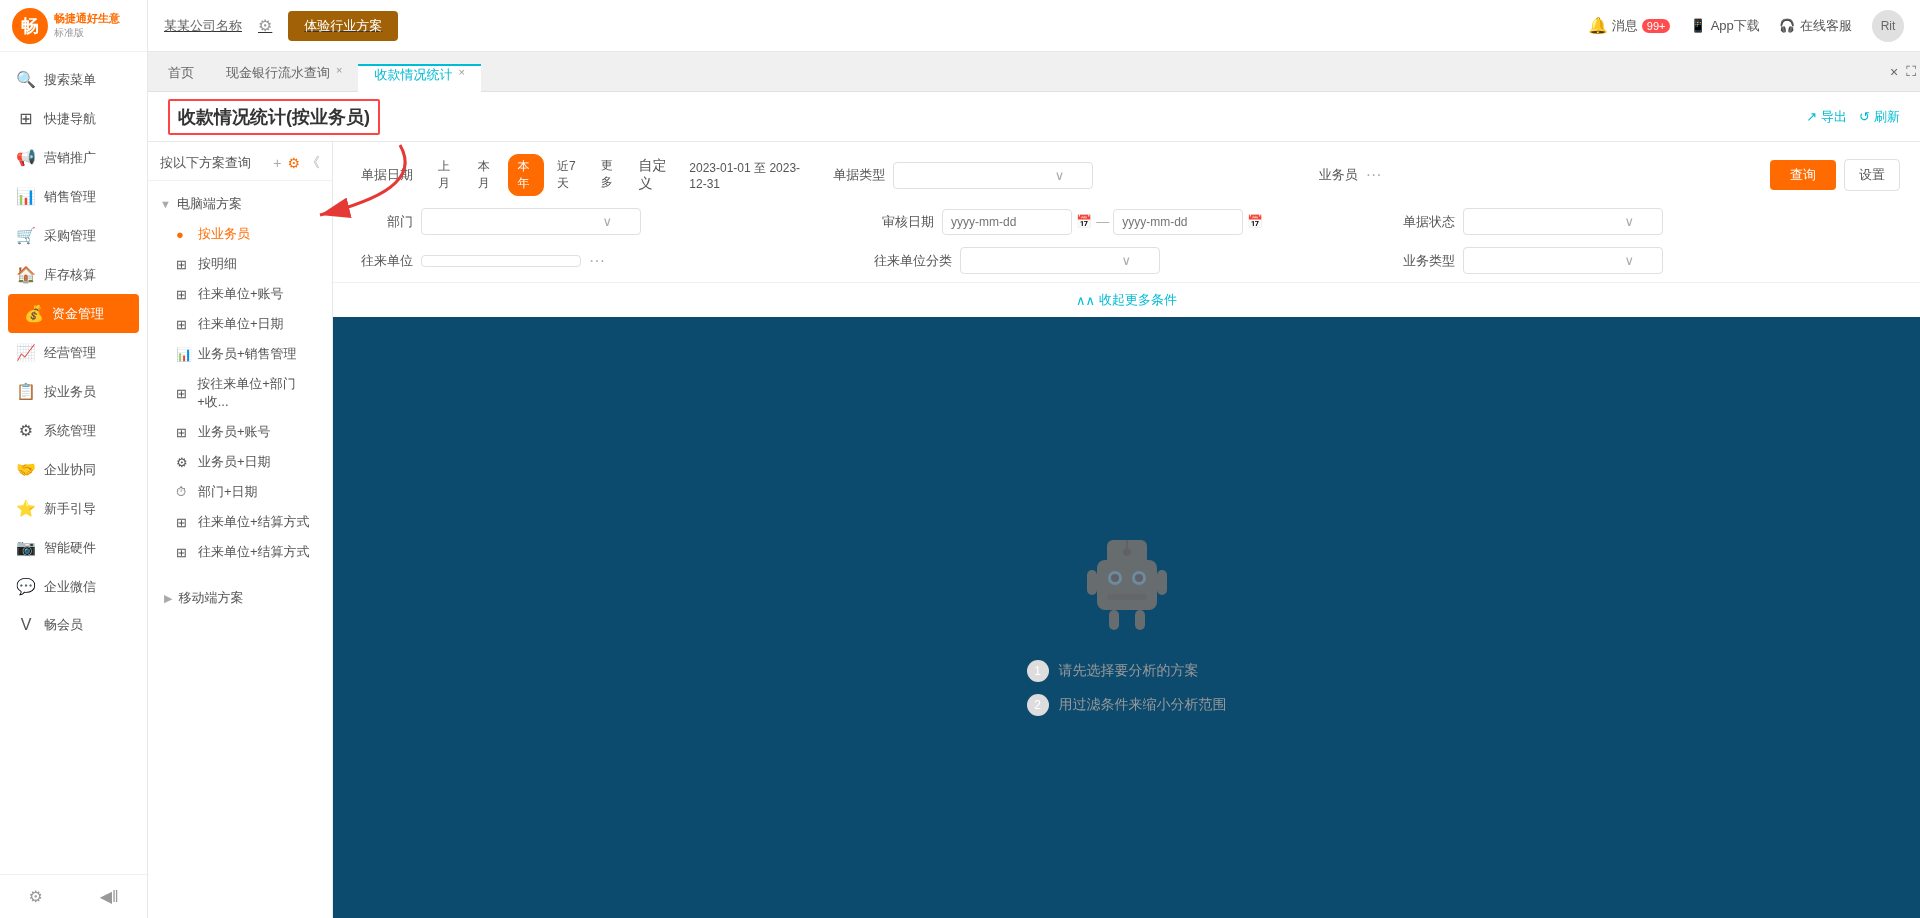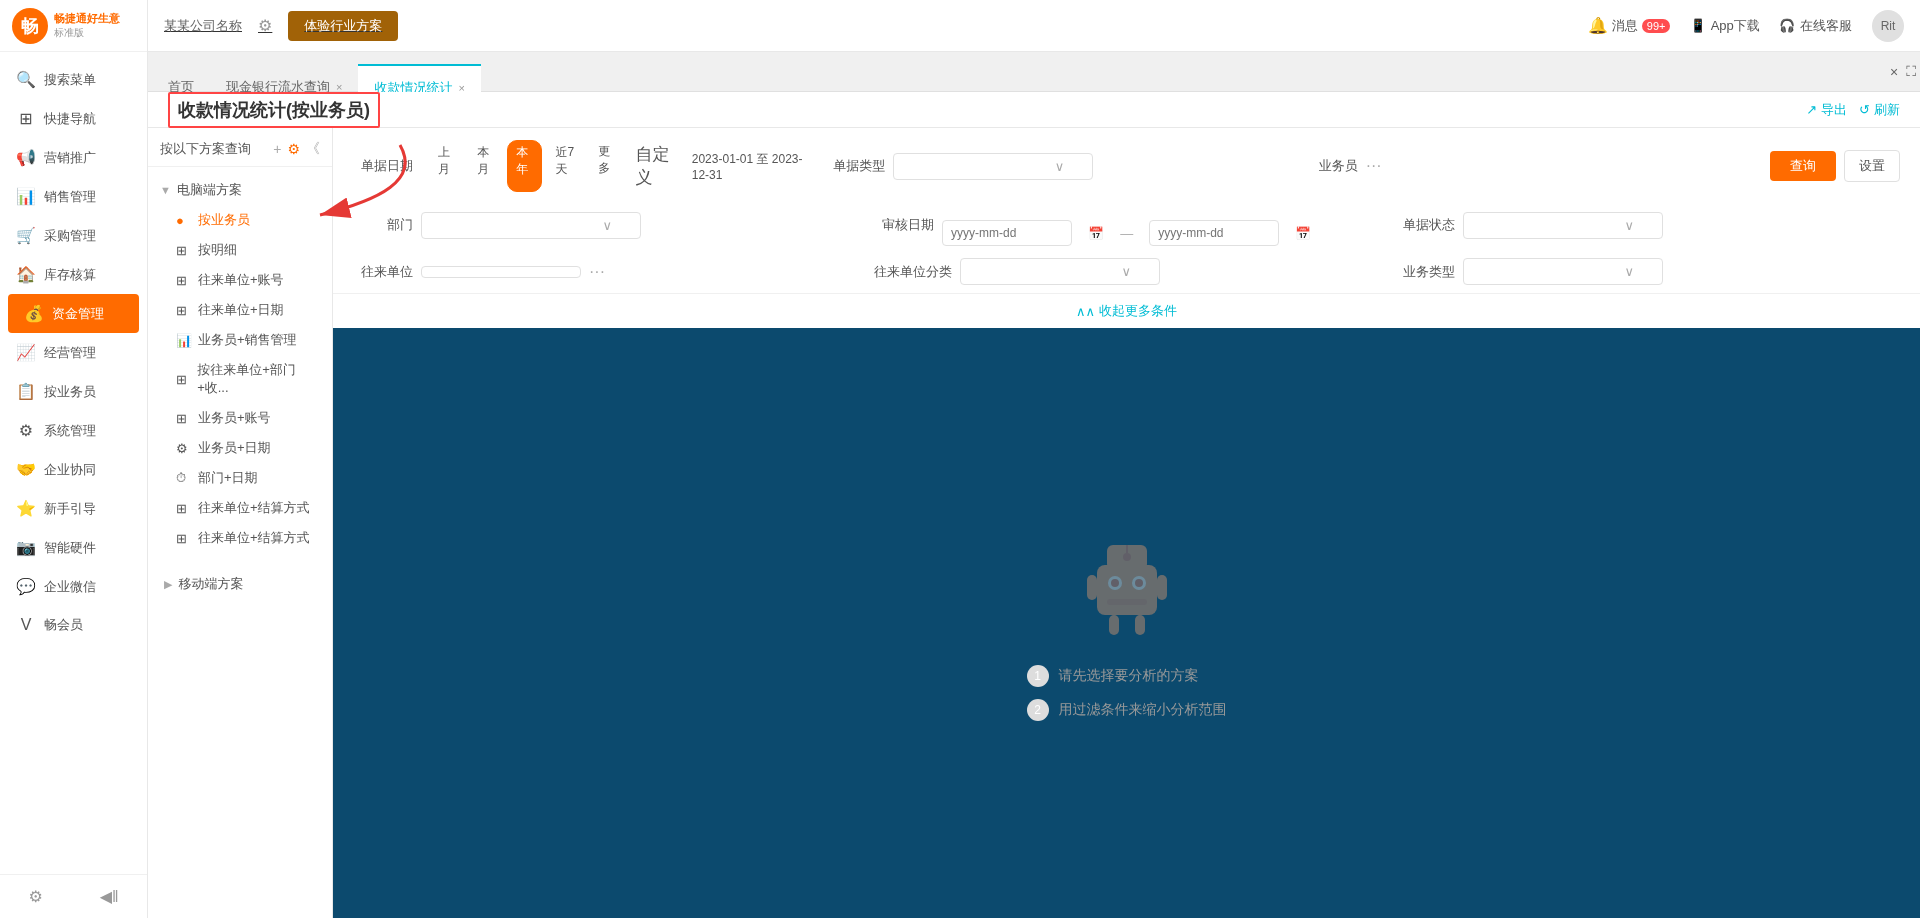--- a/index.html
+++ b/index.html
@@ -27,28 +27,28 @@
     .top-header { height: 52px; background: #fff; display: flex; align-items: center; justify-content: space-between; padding: 0 16px; border-bottom: 1px solid #e8e8e8; }
     .top-header-left { display: flex; align-items: center; gap: 16px; text-decoration: underline; }
     .company-name { font-size: 13px; color: #666; }
     .header-btn { background: #a16207; color: #fff; border: none; border-radius: 4px; padding: 6px 16px; cursor: pointer; font-size: 13px; }
     .gear-icon { color: #999; cursor: pointer; font-size: 16px; }
     .top-header-right { display: flex; align-items: center; gap: 20px; color: #555; font-size: 13px; }
     .notification-badge { background: #ff4d4f; color: #fff; border-radius: 10px; font-size: 11px; padding: 1px 5px; }
 
     
     .tabs-bar { height: 40px; background: #f0f0f0; display: flex; align-items: center; padding: 0 4px; border-bottom: 1px solid #e0e0e0; }
-    .tab { display: flex; align-items: center; padding: 0 16px; height: 46px; cursor: pointer; font-size: 13px; color: #666; gap: 6px; background: transparent; border: none; margin-top: 31px; }
+    .tab { display: flex; padding: 0 16px; height: 46px; cursor: pointer; font-size: 13px; color: #666; gap: 6px; background: transparent; border: none; margin-top: 31px; }
     .tab.active { background: #fff; color: #00bcd4; border-top: 2px solid #00bcd4; }
     .tab-close { color: #999; font-size: 11px; }
     .tabs-right { margin-left: auto; display: flex; align-items: center; gap: 8px; }
     .tab-control-btn { background: none; border: none; cursor: pointer; color: #666; font-size: 14px; }
 
     
-    .page-header { height: 36px; background: #fff; display: flex; align-items: center; justify-content: space-between; padding: 0 20px; border-bottom: 1px solid #e8e8e8; }
+    .page-header { height: 50px; background: #fff; display: flex; align-items: center; justify-content: space-between; padding: 0 20px; border-bottom: 1px solid #e8e8e8; }
     .page-title { font-size: 18px; font-weight: bold; color: #333; border: 2px solid #ff4444; padding: 4px 8px; border-radius: 2px; }
     .page-actions { display: flex; gap: 12px; align-items: center; }
     .action-btn { background: none; border: none; cursor: pointer; color: #00bcd4; font-size: 13px; display: flex; align-items: center; gap: 4px; }
 
     
     .content-area { flex: 1; display: flex; overflow: hidden; }
 
     
     .left-panel { width: 185px; background: #fff; border-right: 1px solid #e8e8e8; display: flex; flex-direction: column; flex-shrink: 0; }
     .panel-header { display: flex; align-items: center; justify-content: space-between; padding: 12px 12px 8px; border-bottom: 1px solid #f0f0f0; }
@@ -70,21 +70,21 @@
     .right-panel { flex: 1; display: flex; flex-direction: column; background: #0c4a6e; overflow: hidden; }
     .filter-row { display: flex; align-items: center; margin-bottom: 12px; gap: 16px; flex-wrap: wrap; }
     .filter-row:last-child { margin-bottom: 0; }
     .filter-label { font-size: 13px; color: #555; min-width: 60px; text-align: right; white-space: nowrap; }
     .date-tabs { display: flex; gap: 4px; margin-left: 8px; }
     .date-tab { padding: 3px 8px; font-size: 12px; cursor: pointer; border-radius: 2px; color: #555; background: none; border: 1px solid transparent; }
     .date-tab.active { background: #ff6b00; color: #fff; border-color: #ff6b00; border-radius: 10px; }
     .date-range { font-size: 12px; color: #555; margin-left: 4px; }
     .select-box { border: 1px solid #e0e0e0; border-radius: 4px; padding: 5px 28px 5px 10px; font-size: 13px; color: #555; background: #fff; cursor: pointer; position: relative; min-width: 180px; display: flex; align-items: center; justify-content: space-between; }
     .select-arrow { color: #aaa; }
-    .date-input-group { display: flex; align-items: center; gap: 16px; margin-top: 16px; }
+    .date-input-group { display: flex; align-items: center; gap: 4px; }
     .date-input { border: 1px solid #e0e0e0; border-radius: 4px; padding: 5px 8px; font-size: 12px; color: #bbb; width: 130px; }
     .date-icon { color: #aaa; cursor: pointer; }
     .dash { color: #aaa; }
     .dots-btn { background: none; border: none; cursor: pointer; color: #aaa; font-size: 16px; }
     .filter-field { display: flex; align-items: center; flex: 1; gap: 8px; min-width: 300px; }
 
     
     .action-row { display: flex; align-items: center; justify-content: flex-end; gap: 8px; margin-left: auto; }
     .query-btn { background: #ff6b00; color: #fff; border: none; border-radius: 4px; padding: 6px 20px; font-size: 13px; cursor: pointer; }
     .settings-btn { background: #fff; color: #555; border: 1px solid #e0e0e0; border-radius: 4px; padding: 6px 14px; font-size: 13px; cursor: pointer; }
@@ -100,21 +100,21 @@
     .panel-items::-webkit-scrollbar { width: 4px; }
     .panel-items::-webkit-scrollbar-thumb { background: #e0e0e0; border-radius: 2px; }
 
     .filter-section { background: #fff; padding: 0; }
     .filter-inner { padding: 12px 20px 8px; }
 
     .collapse-area { display: flex; justify-content: center; padding: 8px; border-top: 1px solid #f0f0f0; background: #fff; }
     .collapse-trigger { display: flex; align-items: center; gap: 4px; color: #00bcd4; font-size: 13px; cursor: pointer; }
 
     .more-tab { font-size: 12px; color: #555; padding: 3px 8px; cursor: pointer; }
-    .custom-tab { font-size: 17px; color: #555; padding: 3px 8px; cursor: pointer; }
+    .custom-tab { font-size: 14px; color: #555; padding: 3px 8px; cursor: pointer; }
   </style>
 </head>
 <body>
 
 <div class="app-wrapper">
 
   <div class="sidebar">
     <div class="sidebar-logo">
       <div class="logo-icon">畅</div>
       <div>

